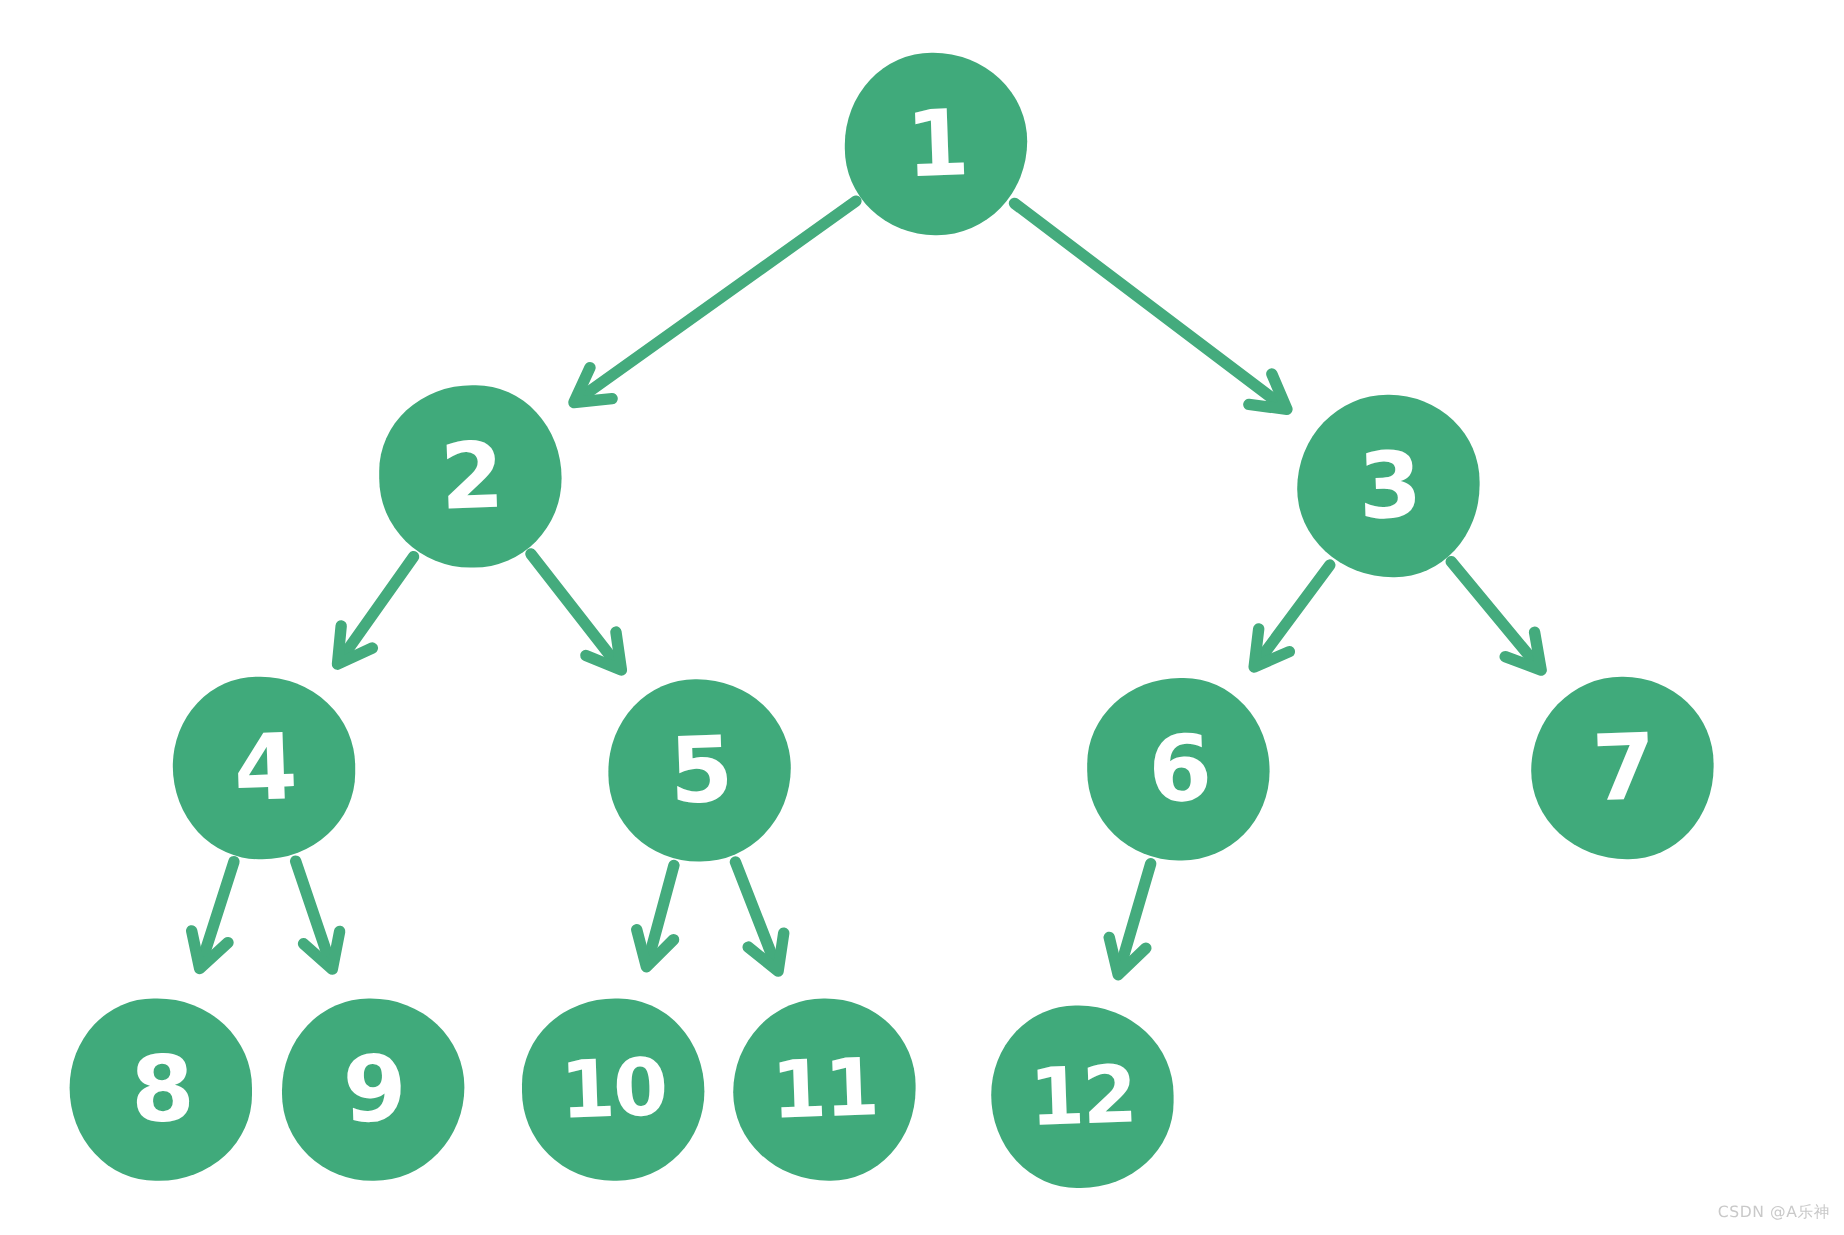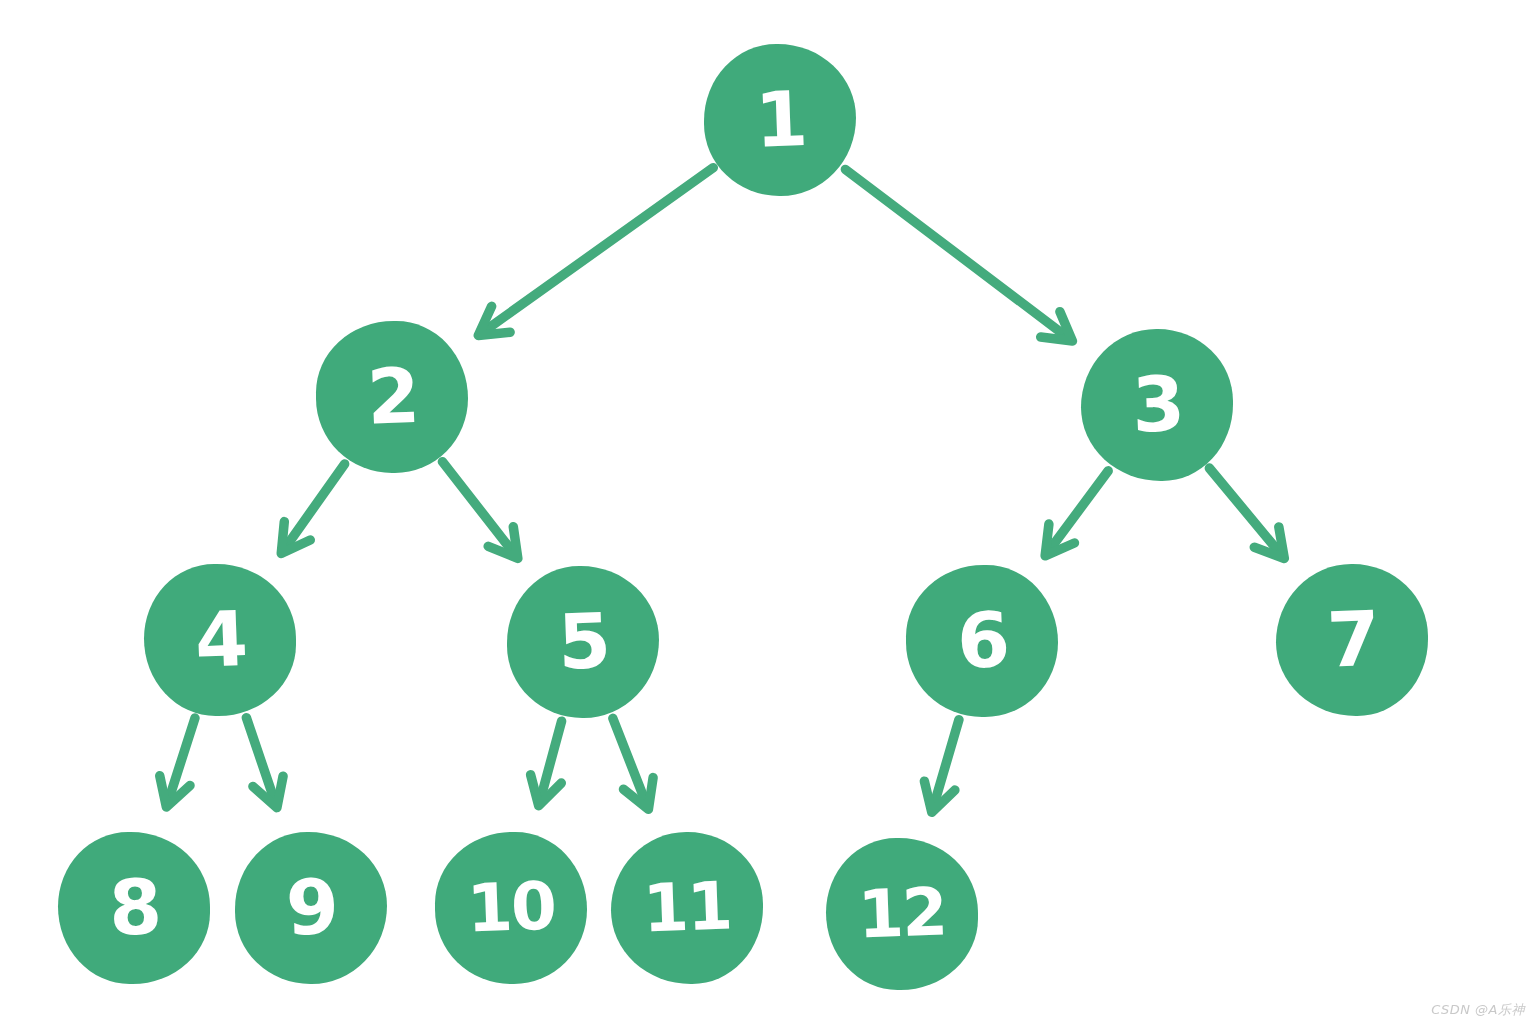--- a/index.html
+++ b/index.html
@@ -36,21 +36,20 @@
     letter-spacing: -2px;
     line-height: 1;
   }
   #watermark {
     position: absolute;
     right: 12px;
     bottom: 10px;
     font-size: 13px;
     color: #c9c9c9;
     letter-spacing: 0.5px;
-    font-style: italic;
   }
 </style>
 </head>
 <body>
 
 <div id="canvas">
   <svg id="edges-svg" xmlns="http://www.w3.org/2000/svg" viewBox="0 0 1537 1029">
       <g>
         <line x1="713.2622354158837" y1="167.64525976752634" x2="481.5262695640585" y2="333.0856271411232" stroke="#44AB7D" stroke-width="9.5" stroke-linecap="round"></line>
         <polyline points="491.63362890103576,306.3334388710818 478.2707688526382,335.4097861541733 510.11088411343707,332.21493714693634" fill="none" stroke="#44AB7D" stroke-width="9.5" stroke-linecap="round" stroke-linejoin="round"></polyline>

